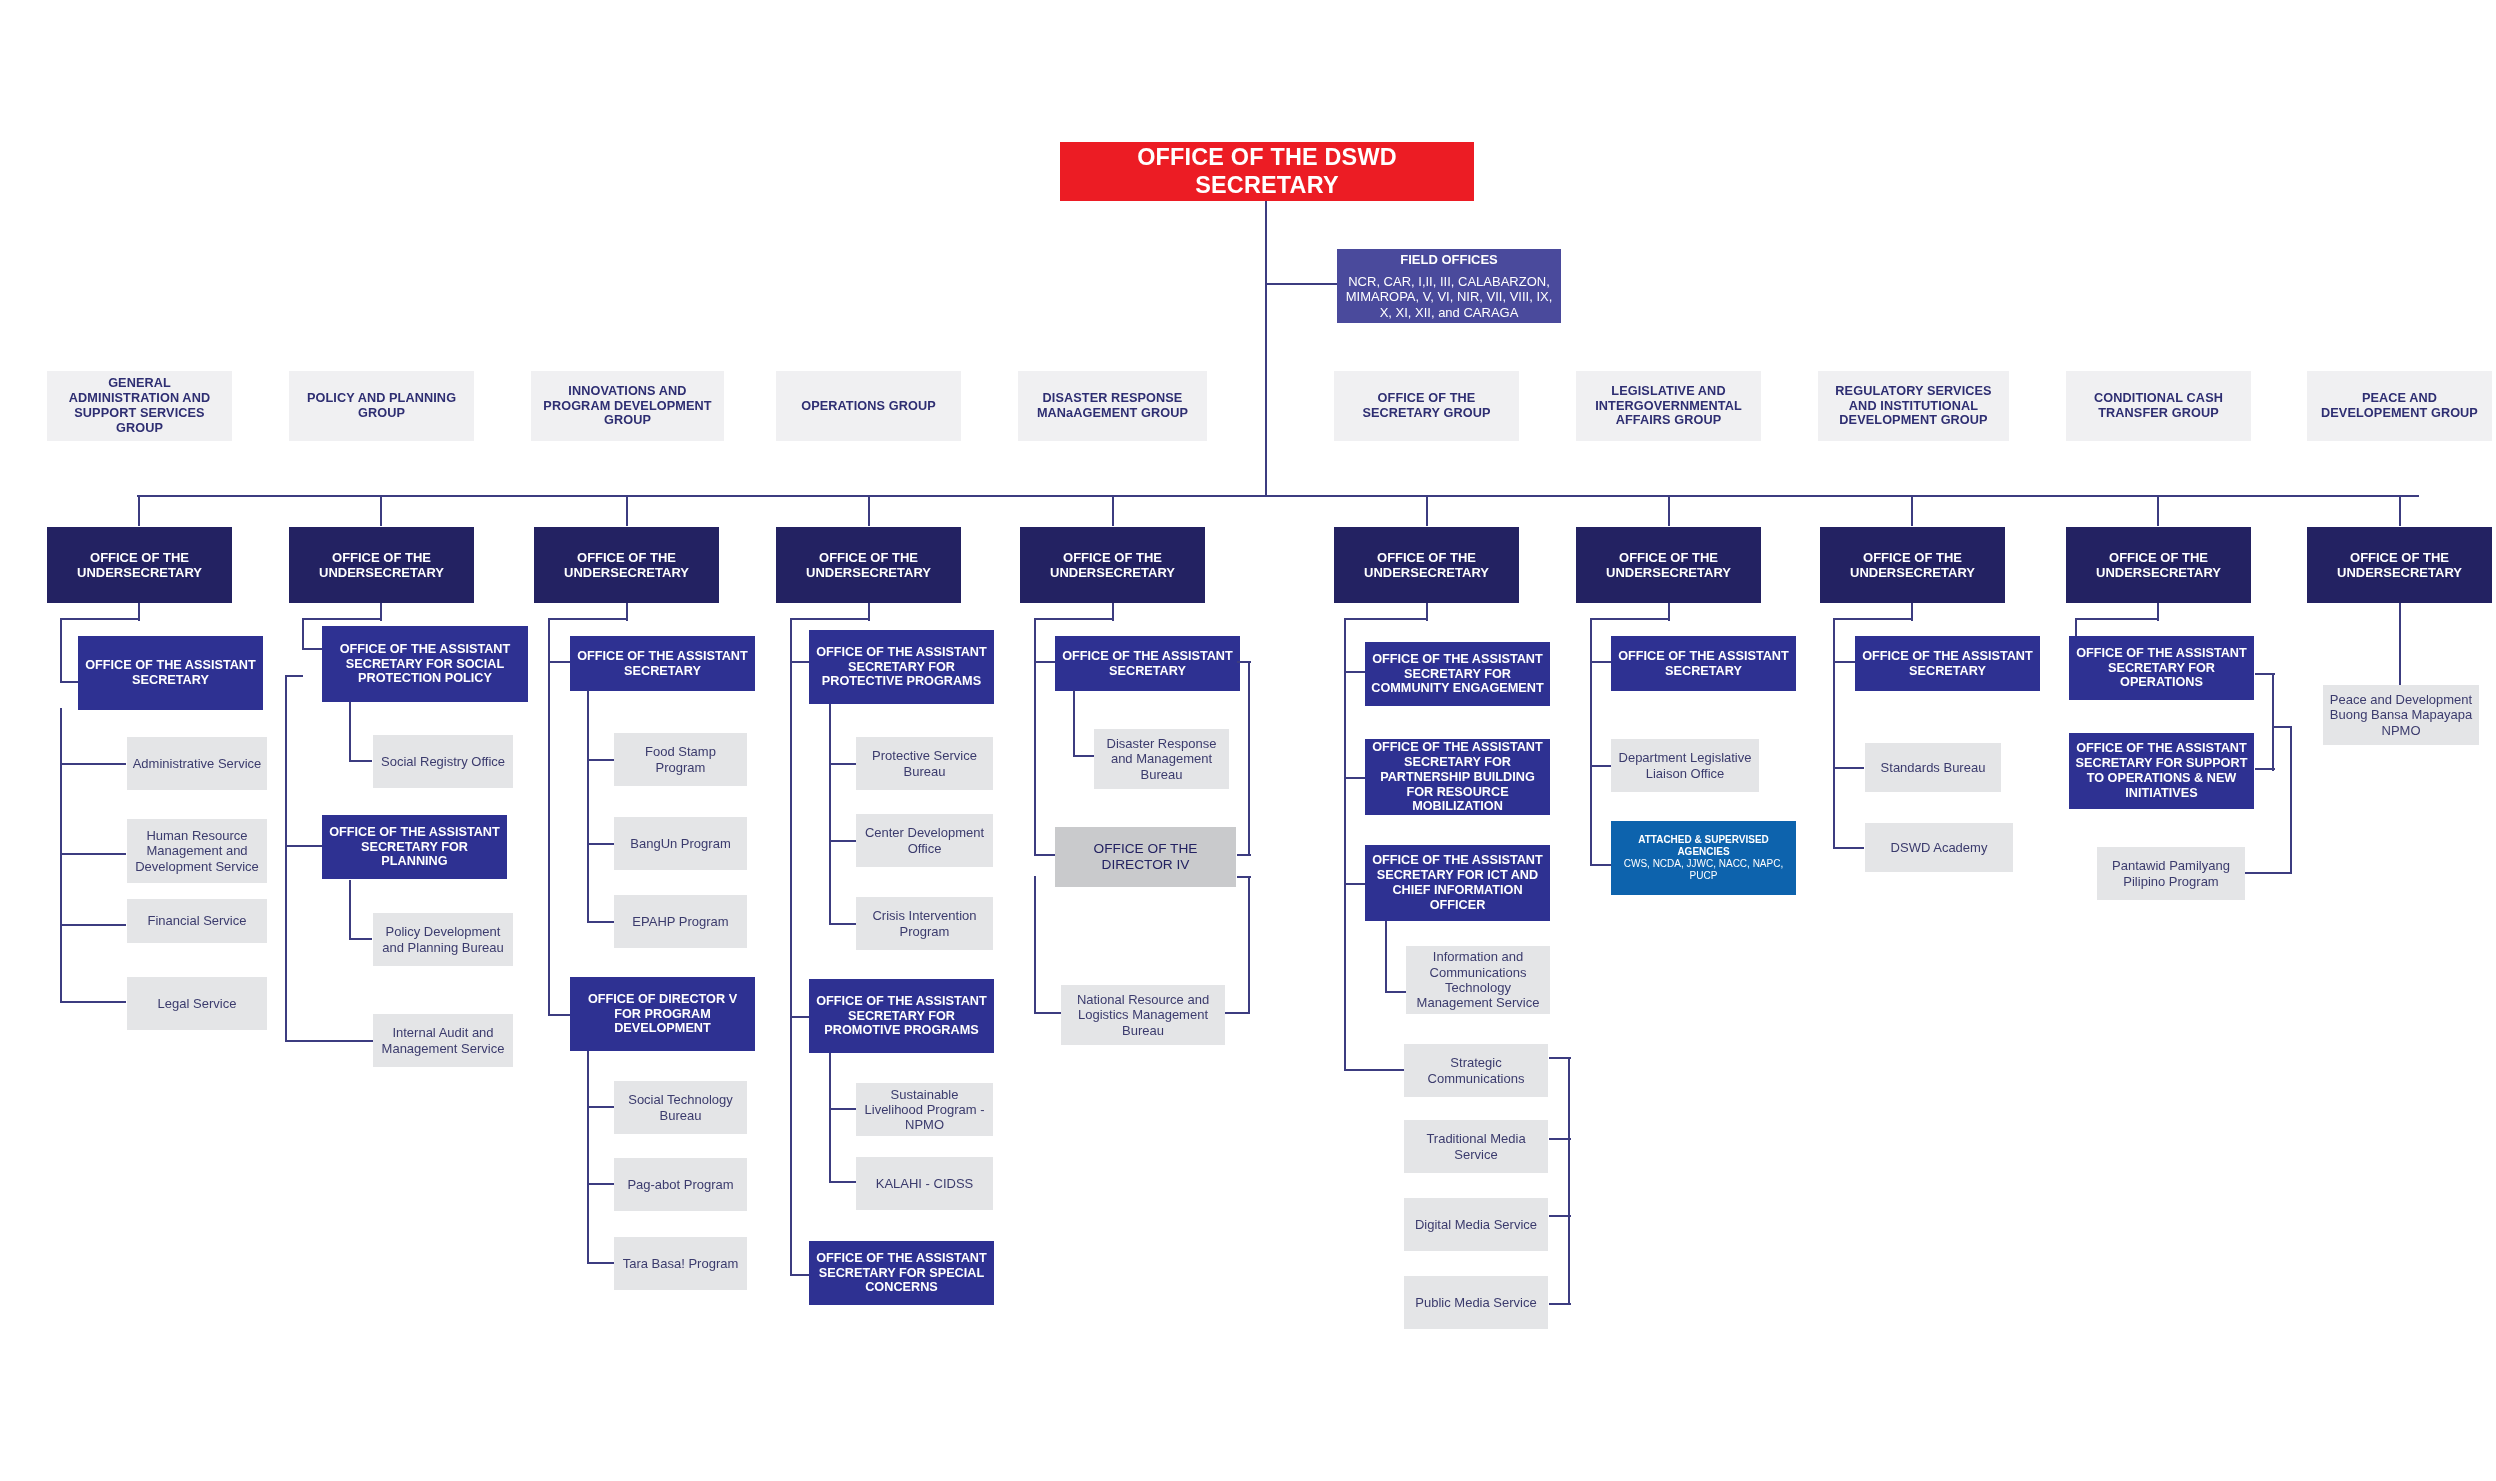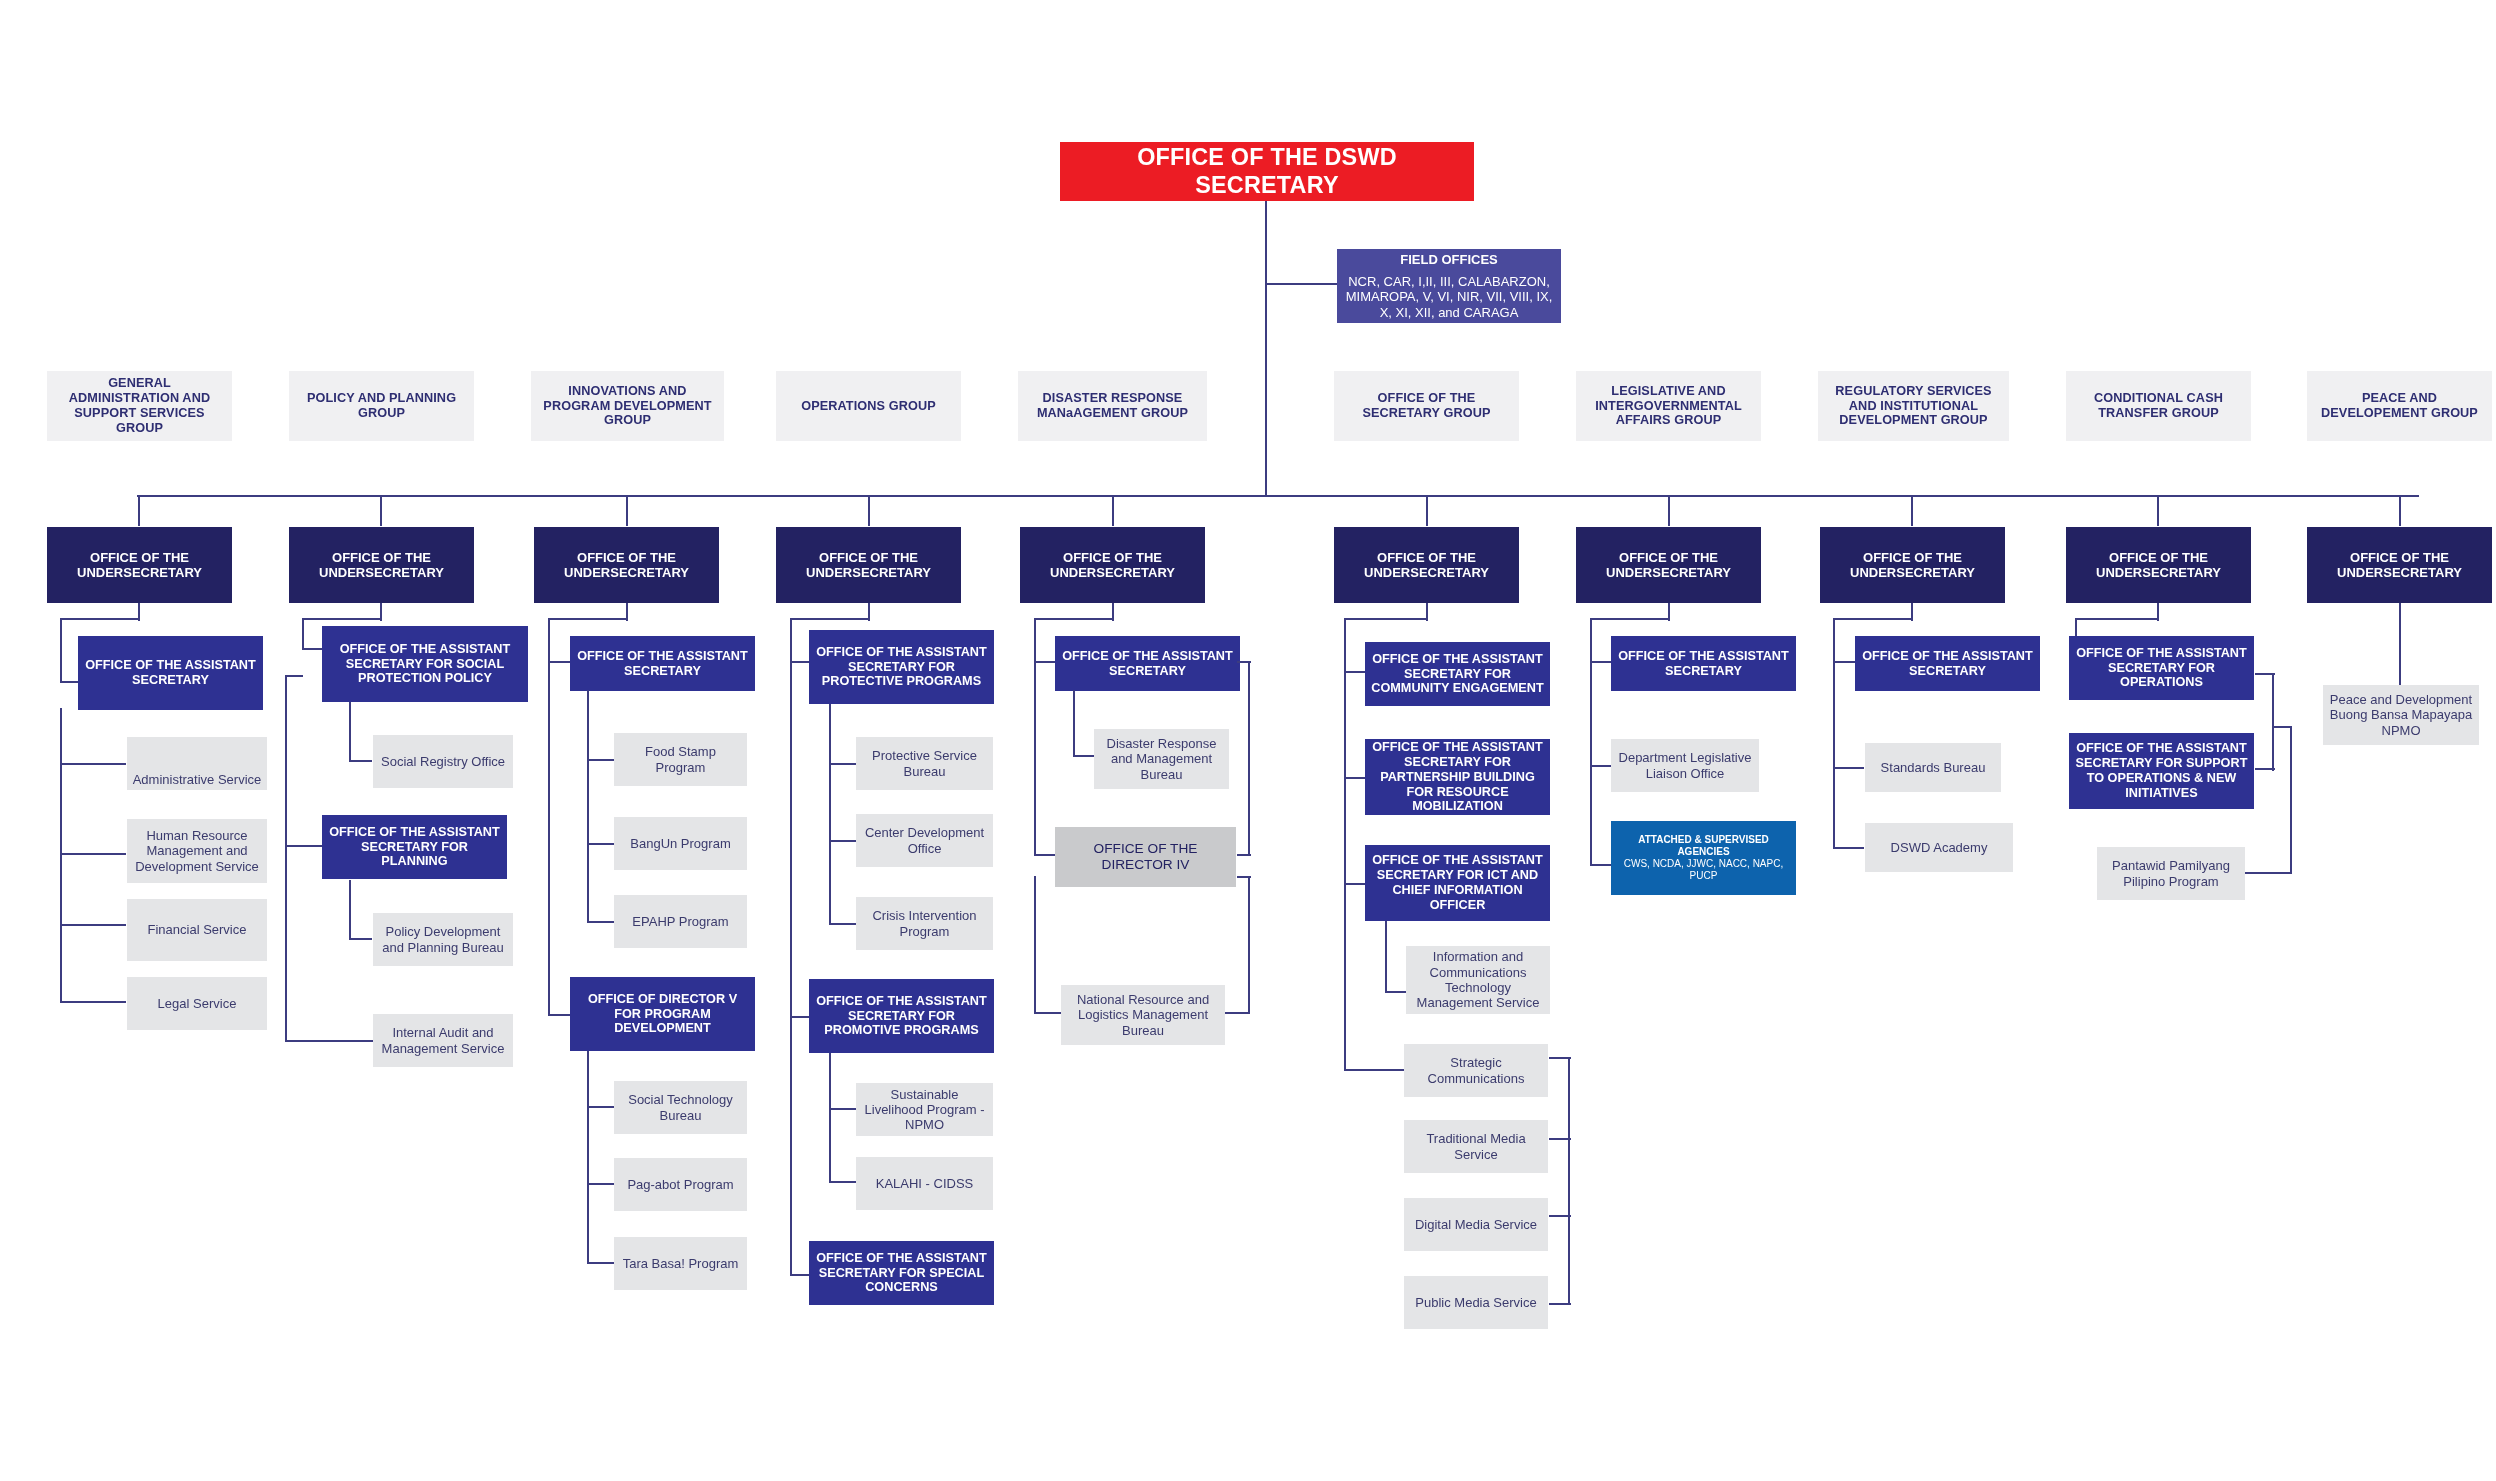--- a/index.html
+++ b/index.html
@@ -184,27 +184,27 @@
   <div class="node n-asec" style="left:78px; top:636px; width:185px; height:74px;">
     <span>OFFICE OF THE ASSISTANT SECRETARY</span>
   </div>
 
   <div class="ln lnv" style="left:60px; top:708px; width:2px; height:293px;"></div>
   <div class="ln lnh" style="left:60px; top:763px; width:66px; height:2px;"></div>
   <div class="ln lnh" style="left:60px; top:853px; width:66px; height:2px;"></div>
   <div class="ln lnh" style="left:60px; top:924px; width:66px; height:2px;"></div>
   <div class="ln lnh" style="left:60px; top:1001px; width:66px; height:2px;"></div>
 
-  <div class="node n-leaf" style="left:127px; top:737px; width:140px; height:53px;align-items:flex-end;">
+  <div class="node n-leaf" style="left:127px; top:737px; width:140px; height:53px;">
     <span>Administrative Service</span>
   </div>
   <div class="node n-leaf" style="left:127px; top:819px; width:140px; height:64px;">
     <span>Human Resource Management and Development Service</span>
   </div>
-  <div class="node n-leaf" style="left:127px; top:899px; width:140px; height:62px;">
+  <div class="node n-leaf" style="left:127px; top:899px; width:140px; height:44px;">
     <span>Financial Service</span>
   </div>
   <div class="node n-leaf" style="left:127px; top:977px; width:140px; height:53px;">
     <span>Legal Service</span>
   </div>
 
   <div class="ln lnv" style="left:380px; top:603px; width:2px; height:17.6px;"></div>
   <div class="ln lnh" style="left:302px; top:618px; width:80px; height:2px;"></div>
   <div class="ln lnv" style="left:302px; top:618px; width:2px; height:31px;"></div>
   <div class="ln lnh" style="left:302px; top:648px; width:19.5px; height:2px;"></div>

